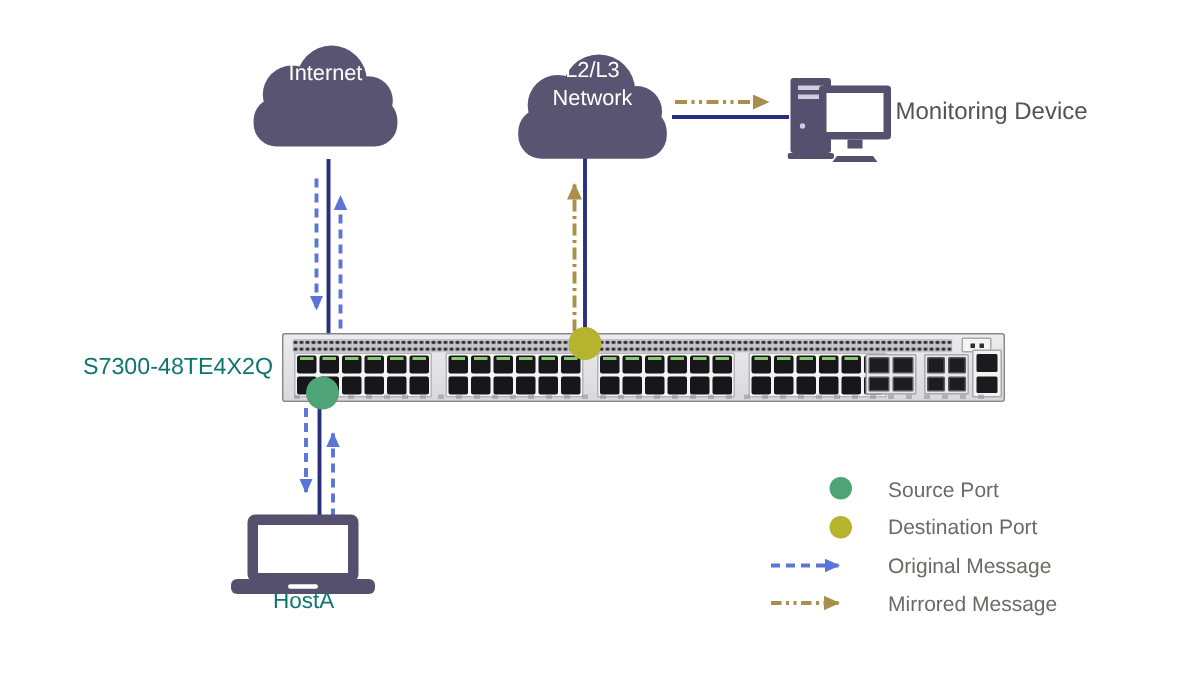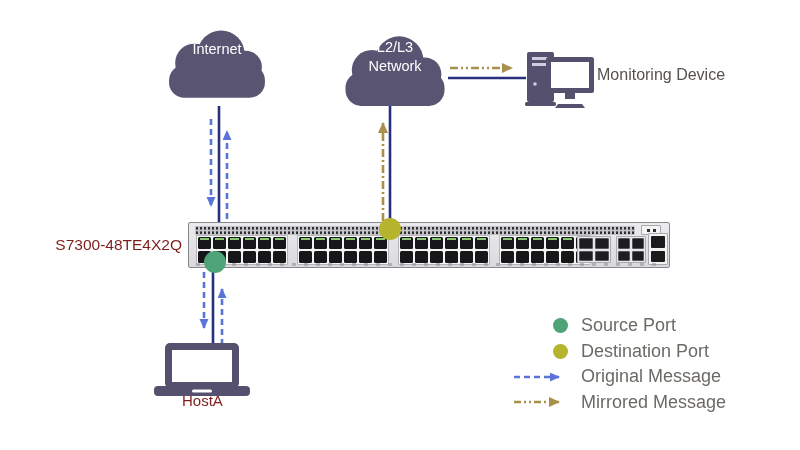--- a/index.html
+++ b/index.html
@@ -1,19 +1,19 @@
 <!DOCTYPE html>
 <html><head>
 <meta charset="utf-8">
 <style>
   html,body{margin:0;padding:0;background:#fff;}
   .canvas{position:relative;width:800px;height:450px;background:#ffffff;overflow:hidden;
           font-family:"Liberation Sans",sans-serif;}
   .wires{position:absolute;left:0;top:0;z-index:1;}
-  .node-label{position:absolute;color:#7f1d1d;font-size:15.5px;z-index:6;}
+  .node-label{position:absolute;color:#0f766e;font-size:15.5px;z-index:6;}
   
   .cloud{position:absolute;z-index:4;}
   .cloud svg{display:block;}
   .cloud .cloud-label{position:absolute;left:0;top:0;right:0;bottom:0;display:flex;
     flex-direction:column;align-items:center;justify-content:flex-start;color:#fff;
     font-size:14.5px;line-height:19px;}
   .cloud-internet{left:166px;top:24px;width:102px;height:76px;}
   .cloud-internet .cloud-label{padding-top:16px;box-sizing:border-box;}
   .cloud-l2l3{left:342px;top:30px;width:106px;height:78px;}
   .cloud-l2l3 .cloud-label{padding-top:8px;box-sizing:border-box;}
@@ -54,21 +54,21 @@
   .device{position:absolute;z-index:5;}
   .monitoring{left:525px;top:46px;width:70px;height:64px;}
   .laptop{left:152px;top:340px;width:100px;height:60px;}
   
   .legend{position:absolute;left:512px;top:313px;z-index:6;}
   .legend-row{display:flex;align-items:center;height:25.5px;}
   .legend-marker{width:60px;display:flex;align-items:center;justify-content:flex-end;}
   .legend-dot{width:15px;height:15px;border-radius:50%;margin-right:4px;}
   .legend-dot.green{background:#4ea377;}
   .legend-dot.yellow{background:#b5b42c;}
-  .legend-label{margin-left:9px;color:#6d6a66;font-size:18px;}
+  .legend-label{margin-left:20px;color:#6d6a66;font-size:14px;}
   .label-model{left:20px;top:236px;width:162px;text-align:right;}
   .label-host{left:182px;top:392px;width:80px;font-size:15px;}
   .label-monitoring{left:597px;top:66px;font-size:16px;color:#56524e;}
 </style>
 </head>
 <body>
 
 <div class="canvas">
 
   <svg class="wires" width="800" height="450">

